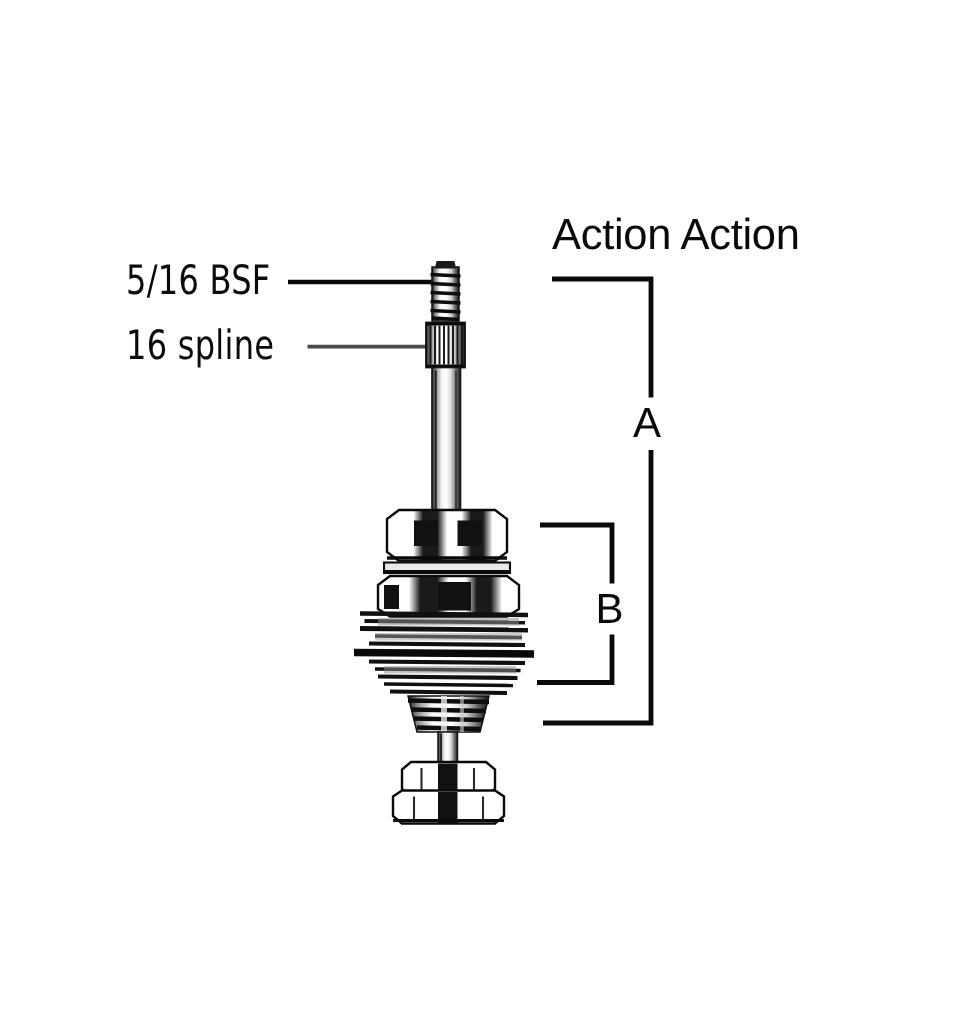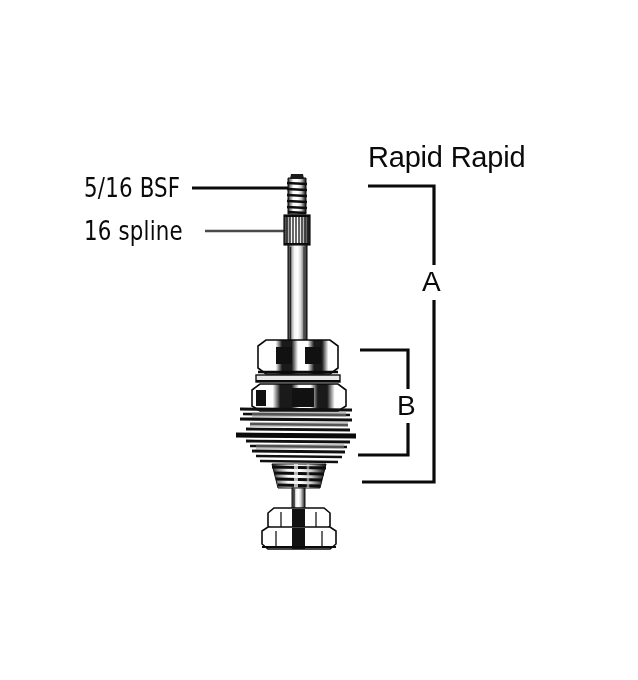--- a/index.html
+++ b/index.html
@@ -226,19 +226,19 @@
         <line x1="262" y1="547" x2="336" y2="547" stroke="#0a0a0a" stroke-width="2"></line>
       </g>
 
     </g>
   </svg>
 
   <div class="label-text callout" id="label-bsf">5/16 BSF</div>
 
   <div class="label-text callout" id="label-spline">16 spline</div>
 
-  <div class="label-text" id="title-rapid-action">Rapid Rapid</div>
+  <div class="label-text" id="title-rapid-action">Action Action</div>
 
   <div class="label-text dim-letter" id="dim-letter-a">A</div>
 
   <div class="label-text dim-letter" id="dim-letter-b">B</div>
 
 </div>
 
 </body></html>

